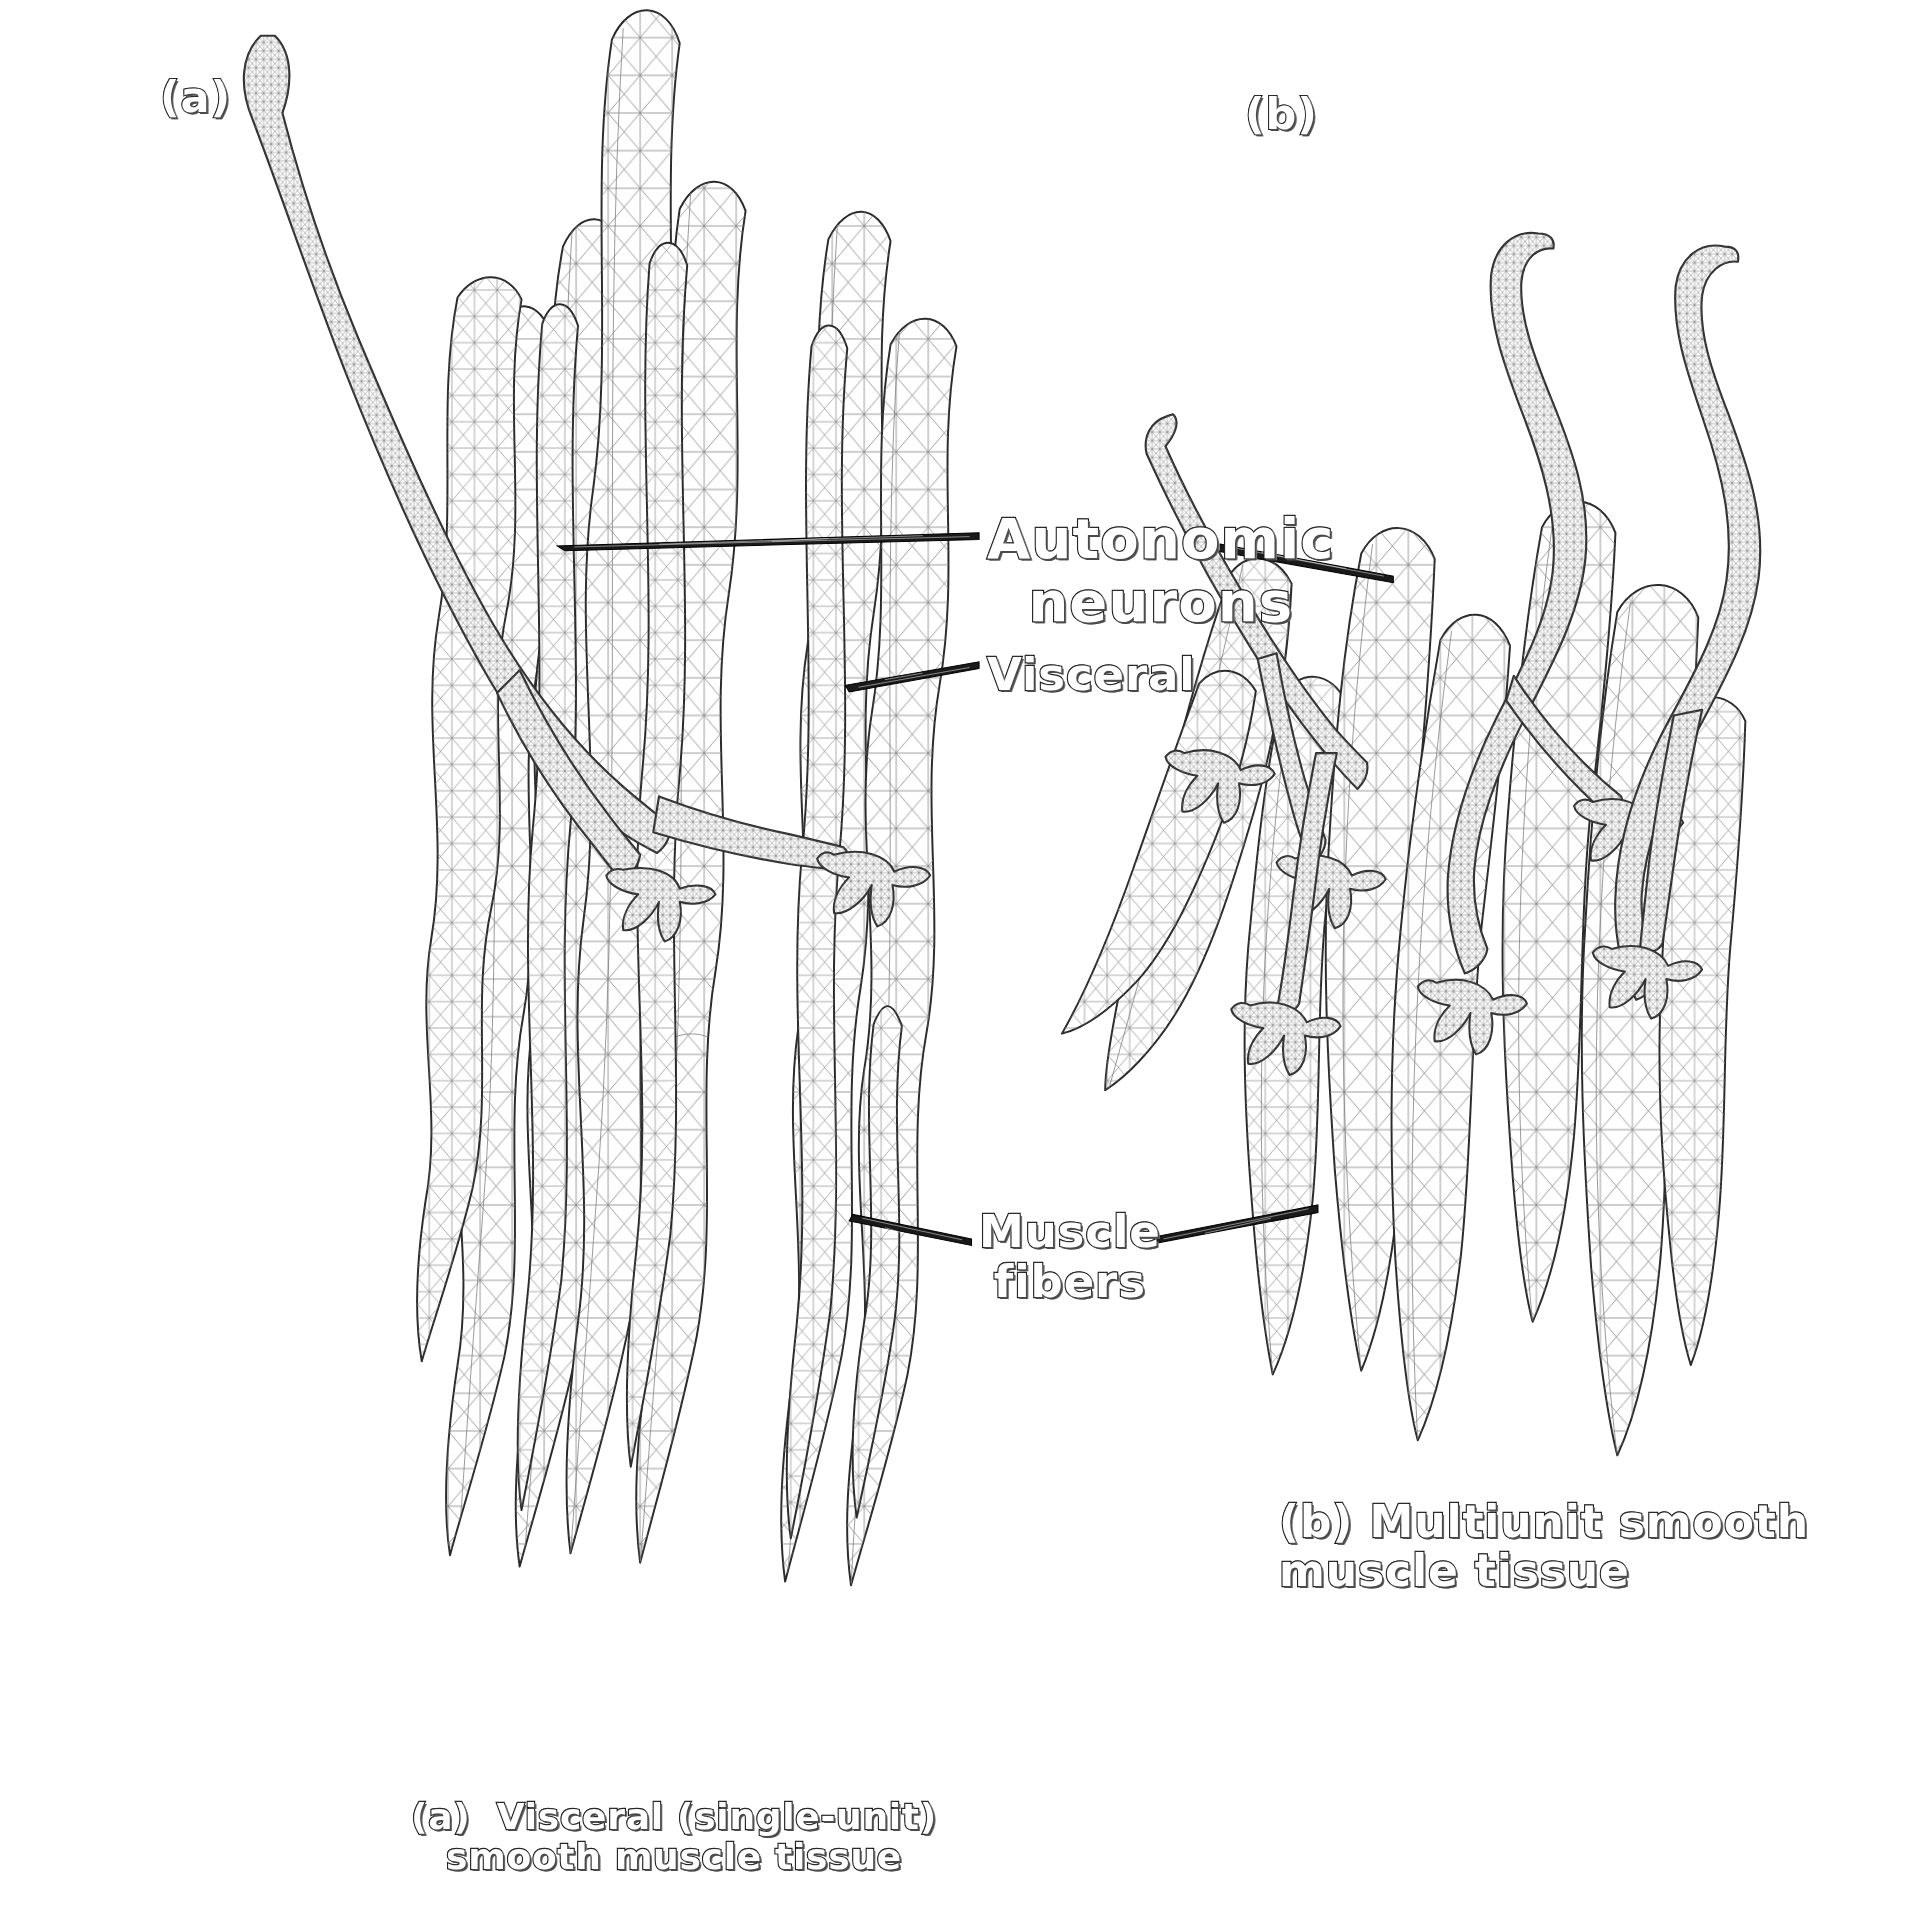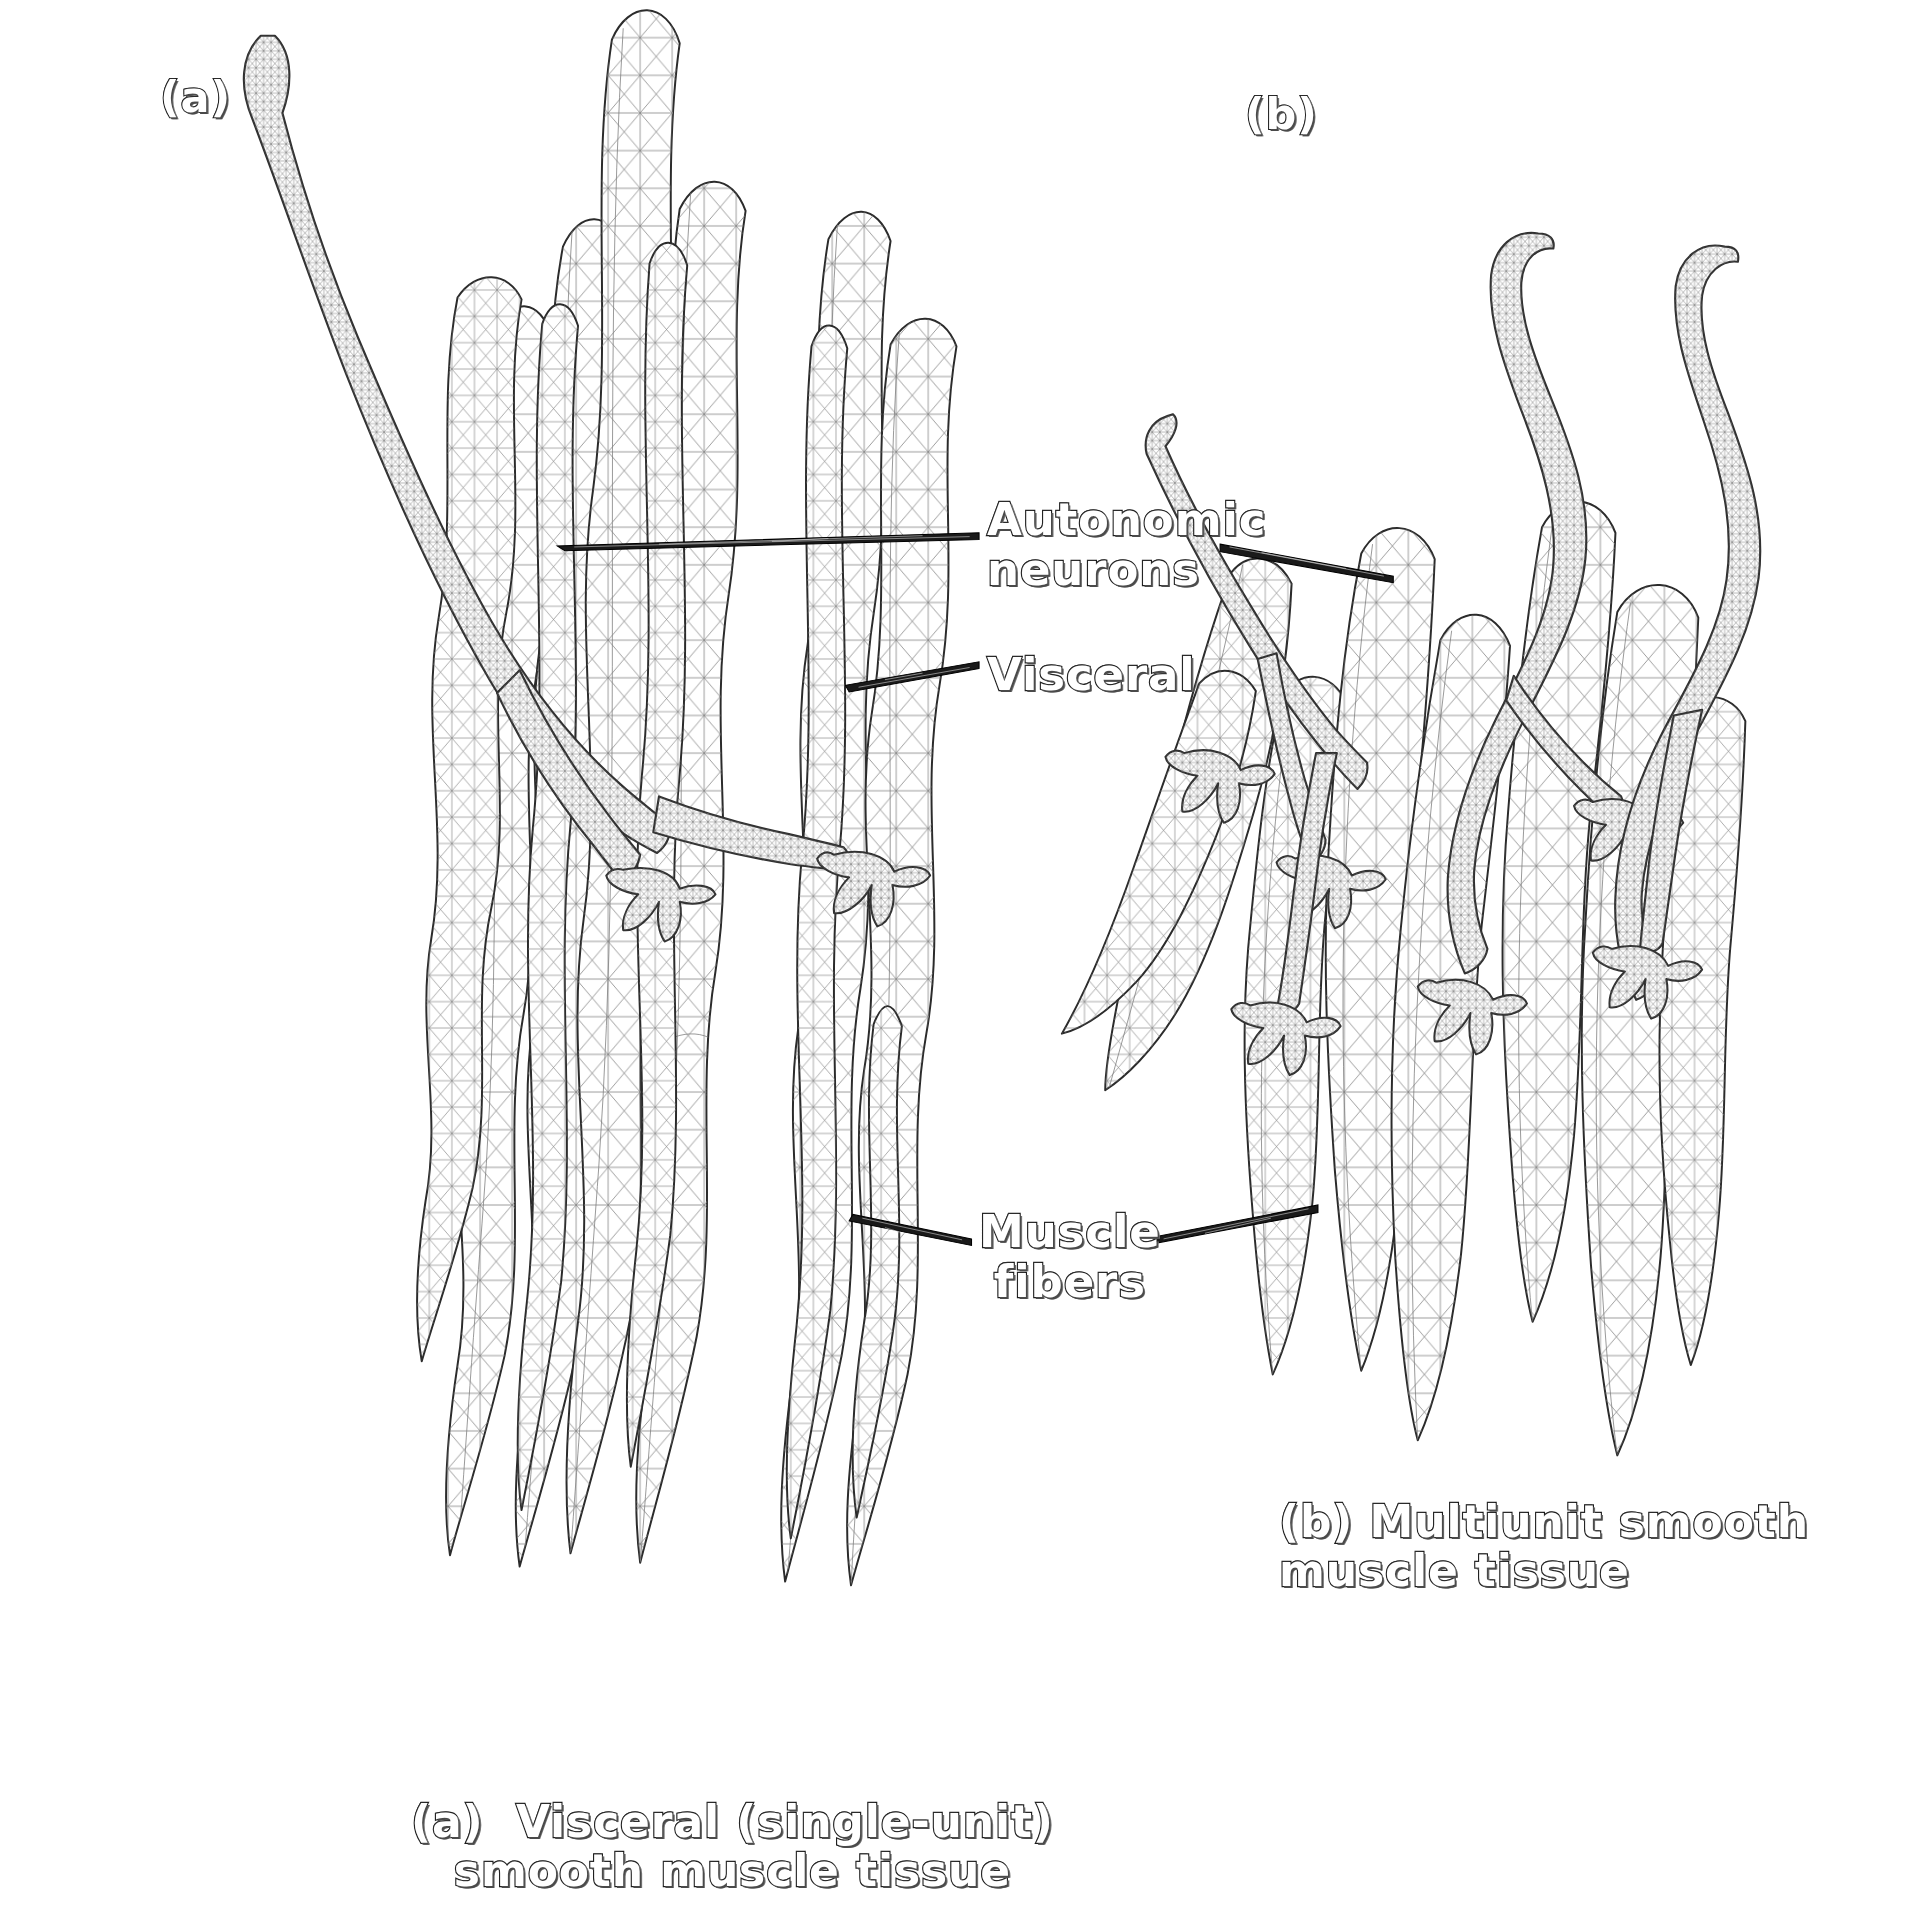--- a/index.html
+++ b/index.html
@@ -72,28 +72,28 @@
     paint-order: stroke fill;
     text-shadow:
        1.5px 1.5px 0 #4a4a4a,
        2.4px 2.4px 0 #777777,
       -0.7px -0.7px 0 #2a2a2a;
   }
   .otext.small { -webkit-text-stroke-width: 2.1px; }
   #lbl-panel-a { left: 160px; top: 73px;  font-size: 43px; }
   #lbl-panel-b { left: 1245px; top: 90px; font-size: 43px; }
   #lbl-autonomic-neurons {
-    left: 987px; top: 495px; font-size: 45px; text-align: left;
+    left: 987px; top: 508px; font-size: 56px; text-align: center;
   }
   #lbl-nucleus { left: 987px; top: 650px; font-size: 45px; }
   #lbl-muscle-fibers {
     left: 979px; top: 1207px; font-size: 45px; text-align: center;
   }
   #cap-a {
-    left: 411px; top: 1797px; font-size: 44px; text-align: center;
+    left: 411px; top: 1797px; font-size: 36px; text-align: center;
   }
   #cap-b {
     left: 1279px; top: 1497px; font-size: 44px; 
   }
 </style>
 </head>
 <body>
 
 <div id="stage">
 

